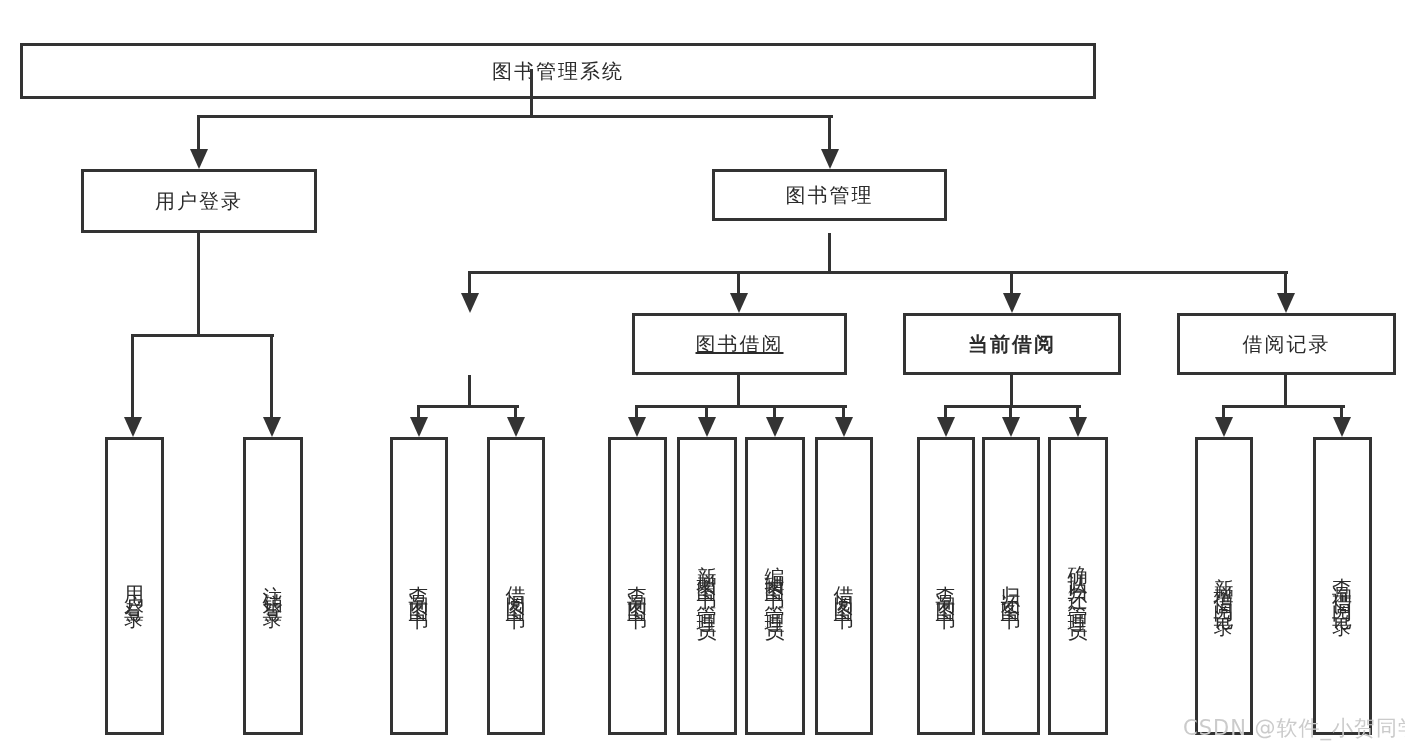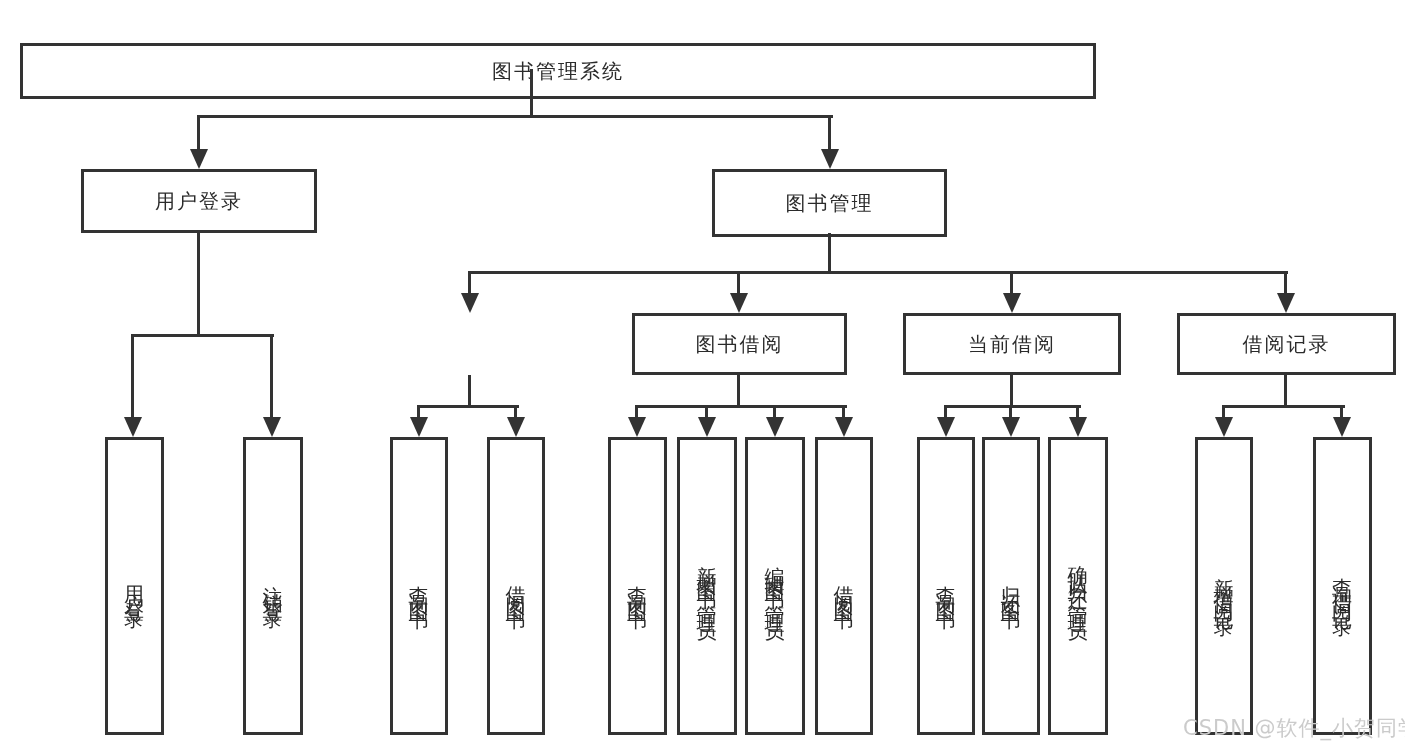--- a/index.html
+++ b/index.html
@@ -65,21 +65,21 @@
   <div class="ln" style="left:197px;top:115px;width:636px;height:3px;"></div>
 
   <div class="ln" style="left:197px;top:115px;width:3px;height:36px;"></div>
   <div class="ah" style="left:190px;top:149px;"></div>
   <div class="ln" style="left:828px;top:115px;width:3px;height:36px;"></div>
   <div class="ah" style="left:821px;top:149px;"></div>
 
   <div class="box" style="left:81px;top:169px;width:236px;height:64px;">
     <span>用户登录</span>
   </div>
-  <div class="box" style="left:712px;top:169px;width:235px;height:68px;">
+  <div class="box" style="left:712px;top:169px;width:235px;height:52px;">
     <span>图书管理</span>
   </div>
 
   <div class="ln" style="left:197px;top:233px;width:3px;height:104px;"></div>
   <div class="ln" style="left:131px;top:334px;width:143px;height:3px;"></div>
   <div class="ln" style="left:131px;top:334px;width:3px;height:85px;"></div>
   <div class="ah" style="left:124px;top:417px;"></div>
   <div class="ln" style="left:270px;top:334px;width:3px;height:85px;"></div>
   <div class="ah" style="left:263px;top:417px;"></div>
 
@@ -87,24 +87,24 @@
   <div class="ln" style="left:468px;top:271px;width:820px;height:3px;"></div>
   <div class="ln" style="left:468px;top:271px;width:3px;height:24px;"></div>
   <div class="ah" style="left:461px;top:293px;"></div>
   <div class="ln" style="left:737px;top:271px;width:3px;height:24px;"></div>
   <div class="ah" style="left:730px;top:293px;"></div>
   <div class="ln" style="left:1010px;top:271px;width:3px;height:24px;"></div>
   <div class="ah" style="left:1003px;top:293px;"></div>
   <div class="ln" style="left:1284px;top:271px;width:3px;height:24px;"></div>
   <div class="ah" style="left:1277px;top:293px;"></div>
 
-  <div class="box" style="left:632px;top:313px;width:215px;height:62px;">
+  <div class="box" style="left:632px;top:313px;width:215px;height:62px;text-decoration:underline;">
     <span>图书借阅</span>
   </div>
-  <div class="box" style="left:903px;top:313px;width:218px;height:62px;">
+  <div class="box" style="left:903px;top:313px;width:218px;height:62px;font-weight:bold;">
     <span>当前借阅</span>
   </div>
   <div class="box" style="left:1177px;top:313px;width:219px;height:62px;">
     <span>借阅记录</span>
   </div>
 
   <div class="ln" style="left:468px;top:375px;width:3px;height:33px;"></div>
   <div class="ln" style="left:417px;top:405px;width:102px;height:3px;"></div>
   <div class="ln" style="left:417px;top:405px;width:3px;height:14px;"></div>
   <div class="ah" style="left:410px;top:417px;"></div>

